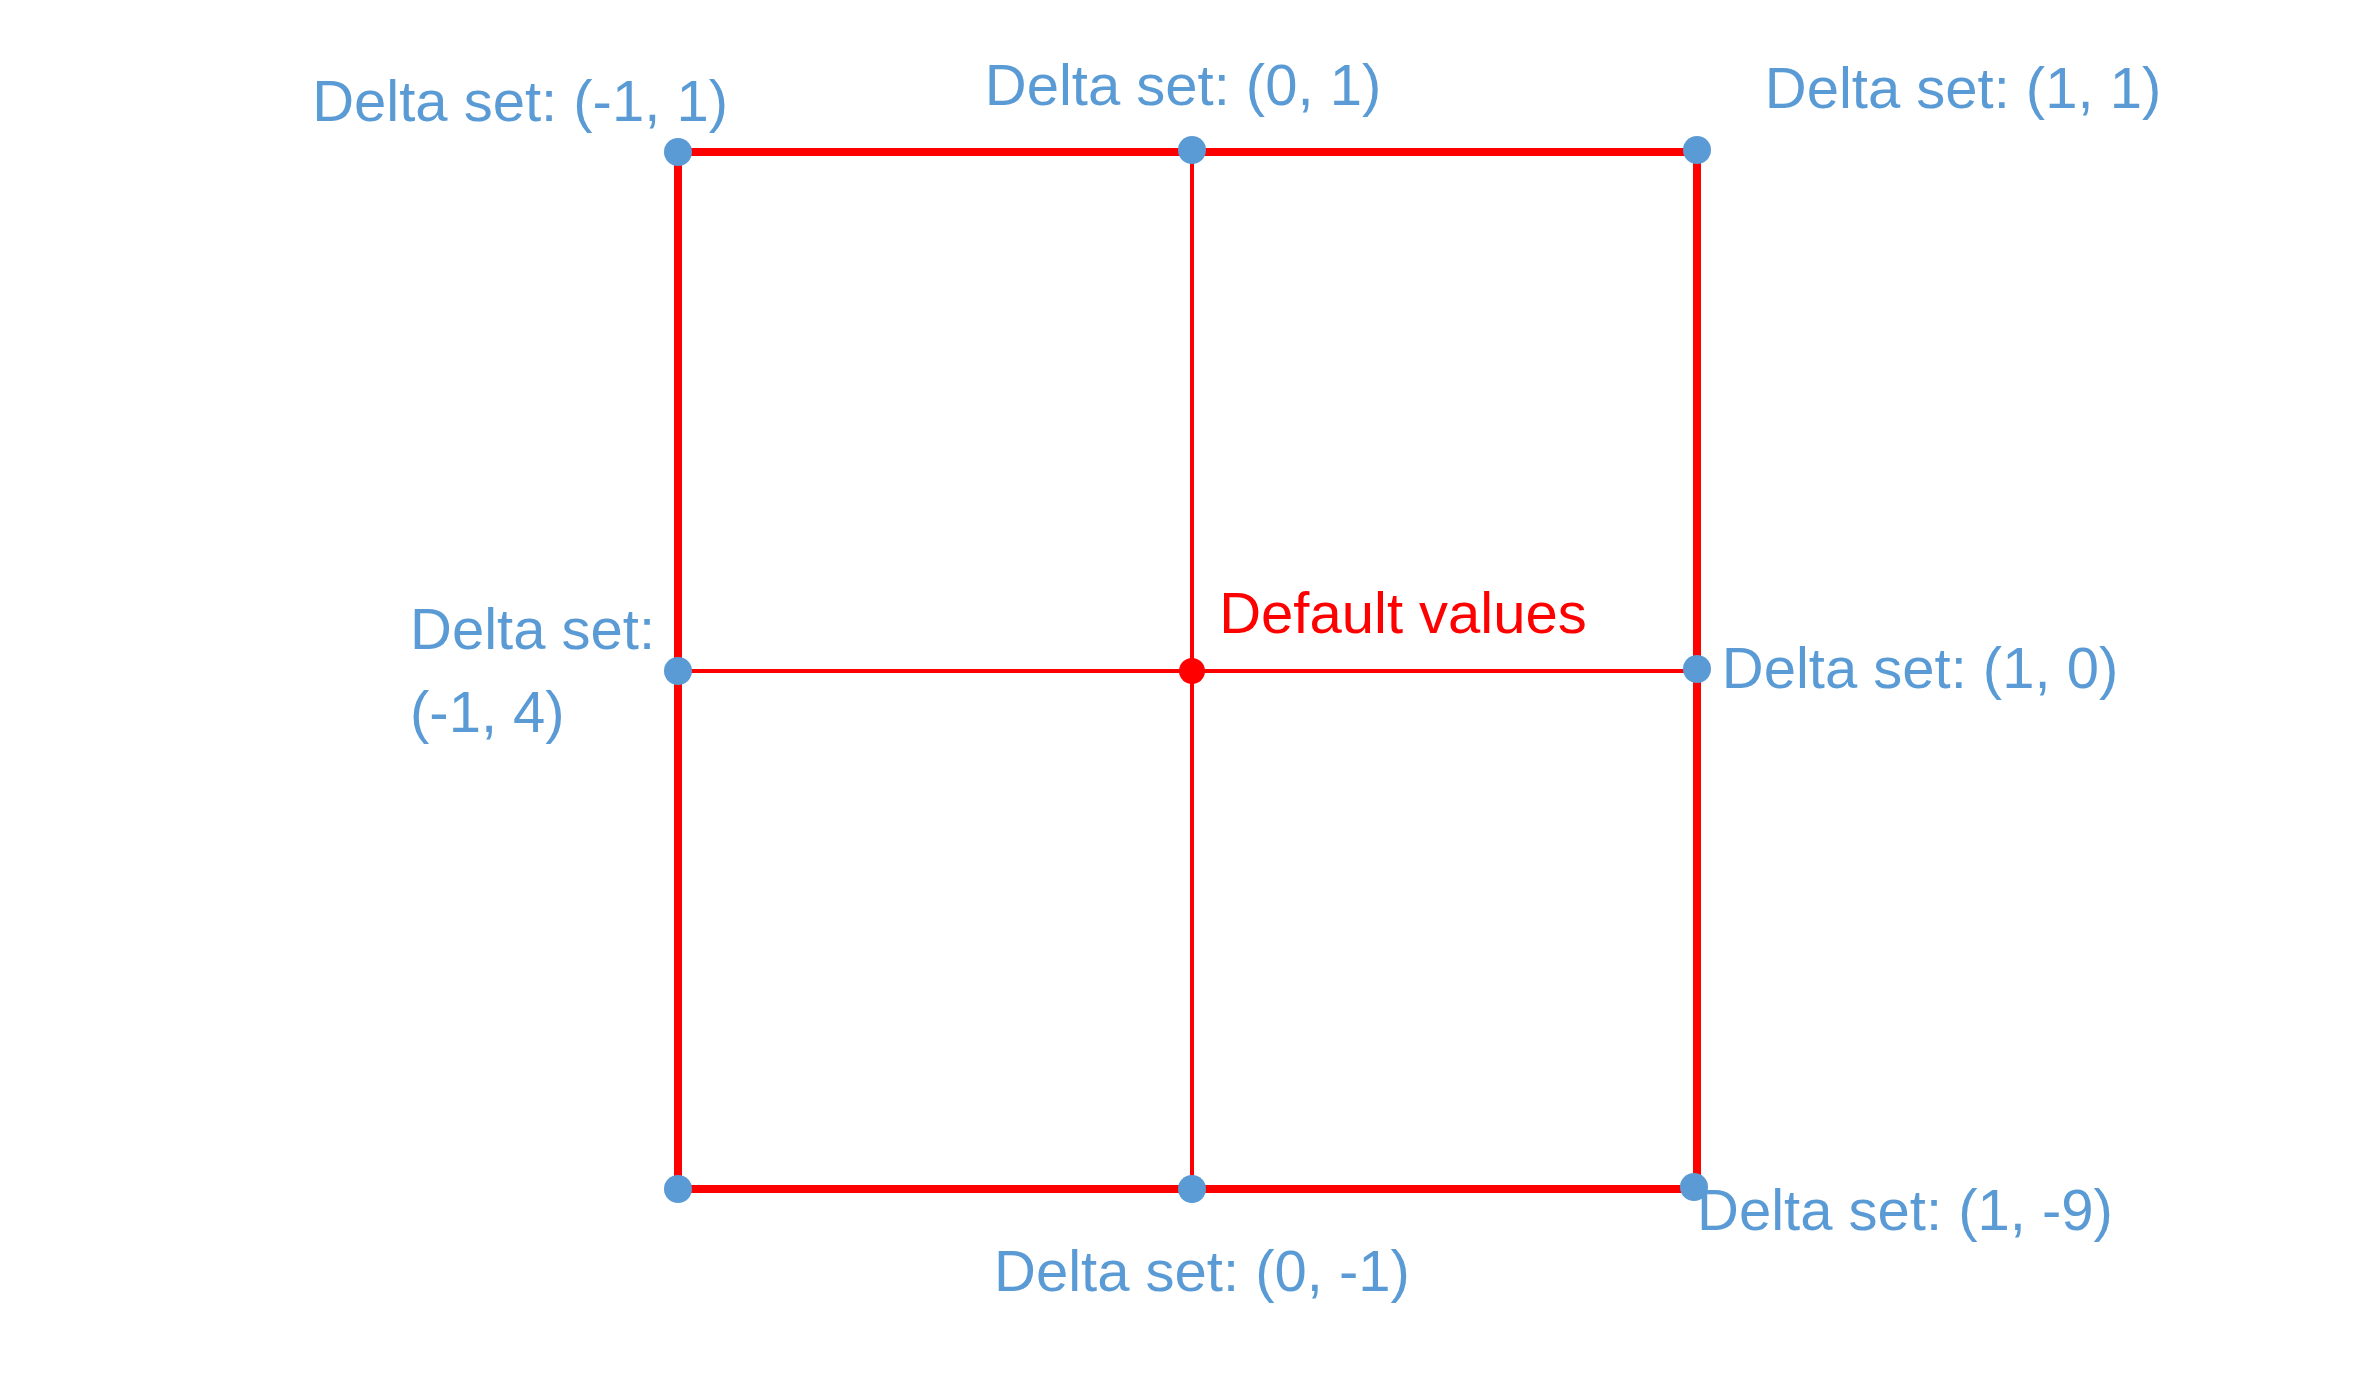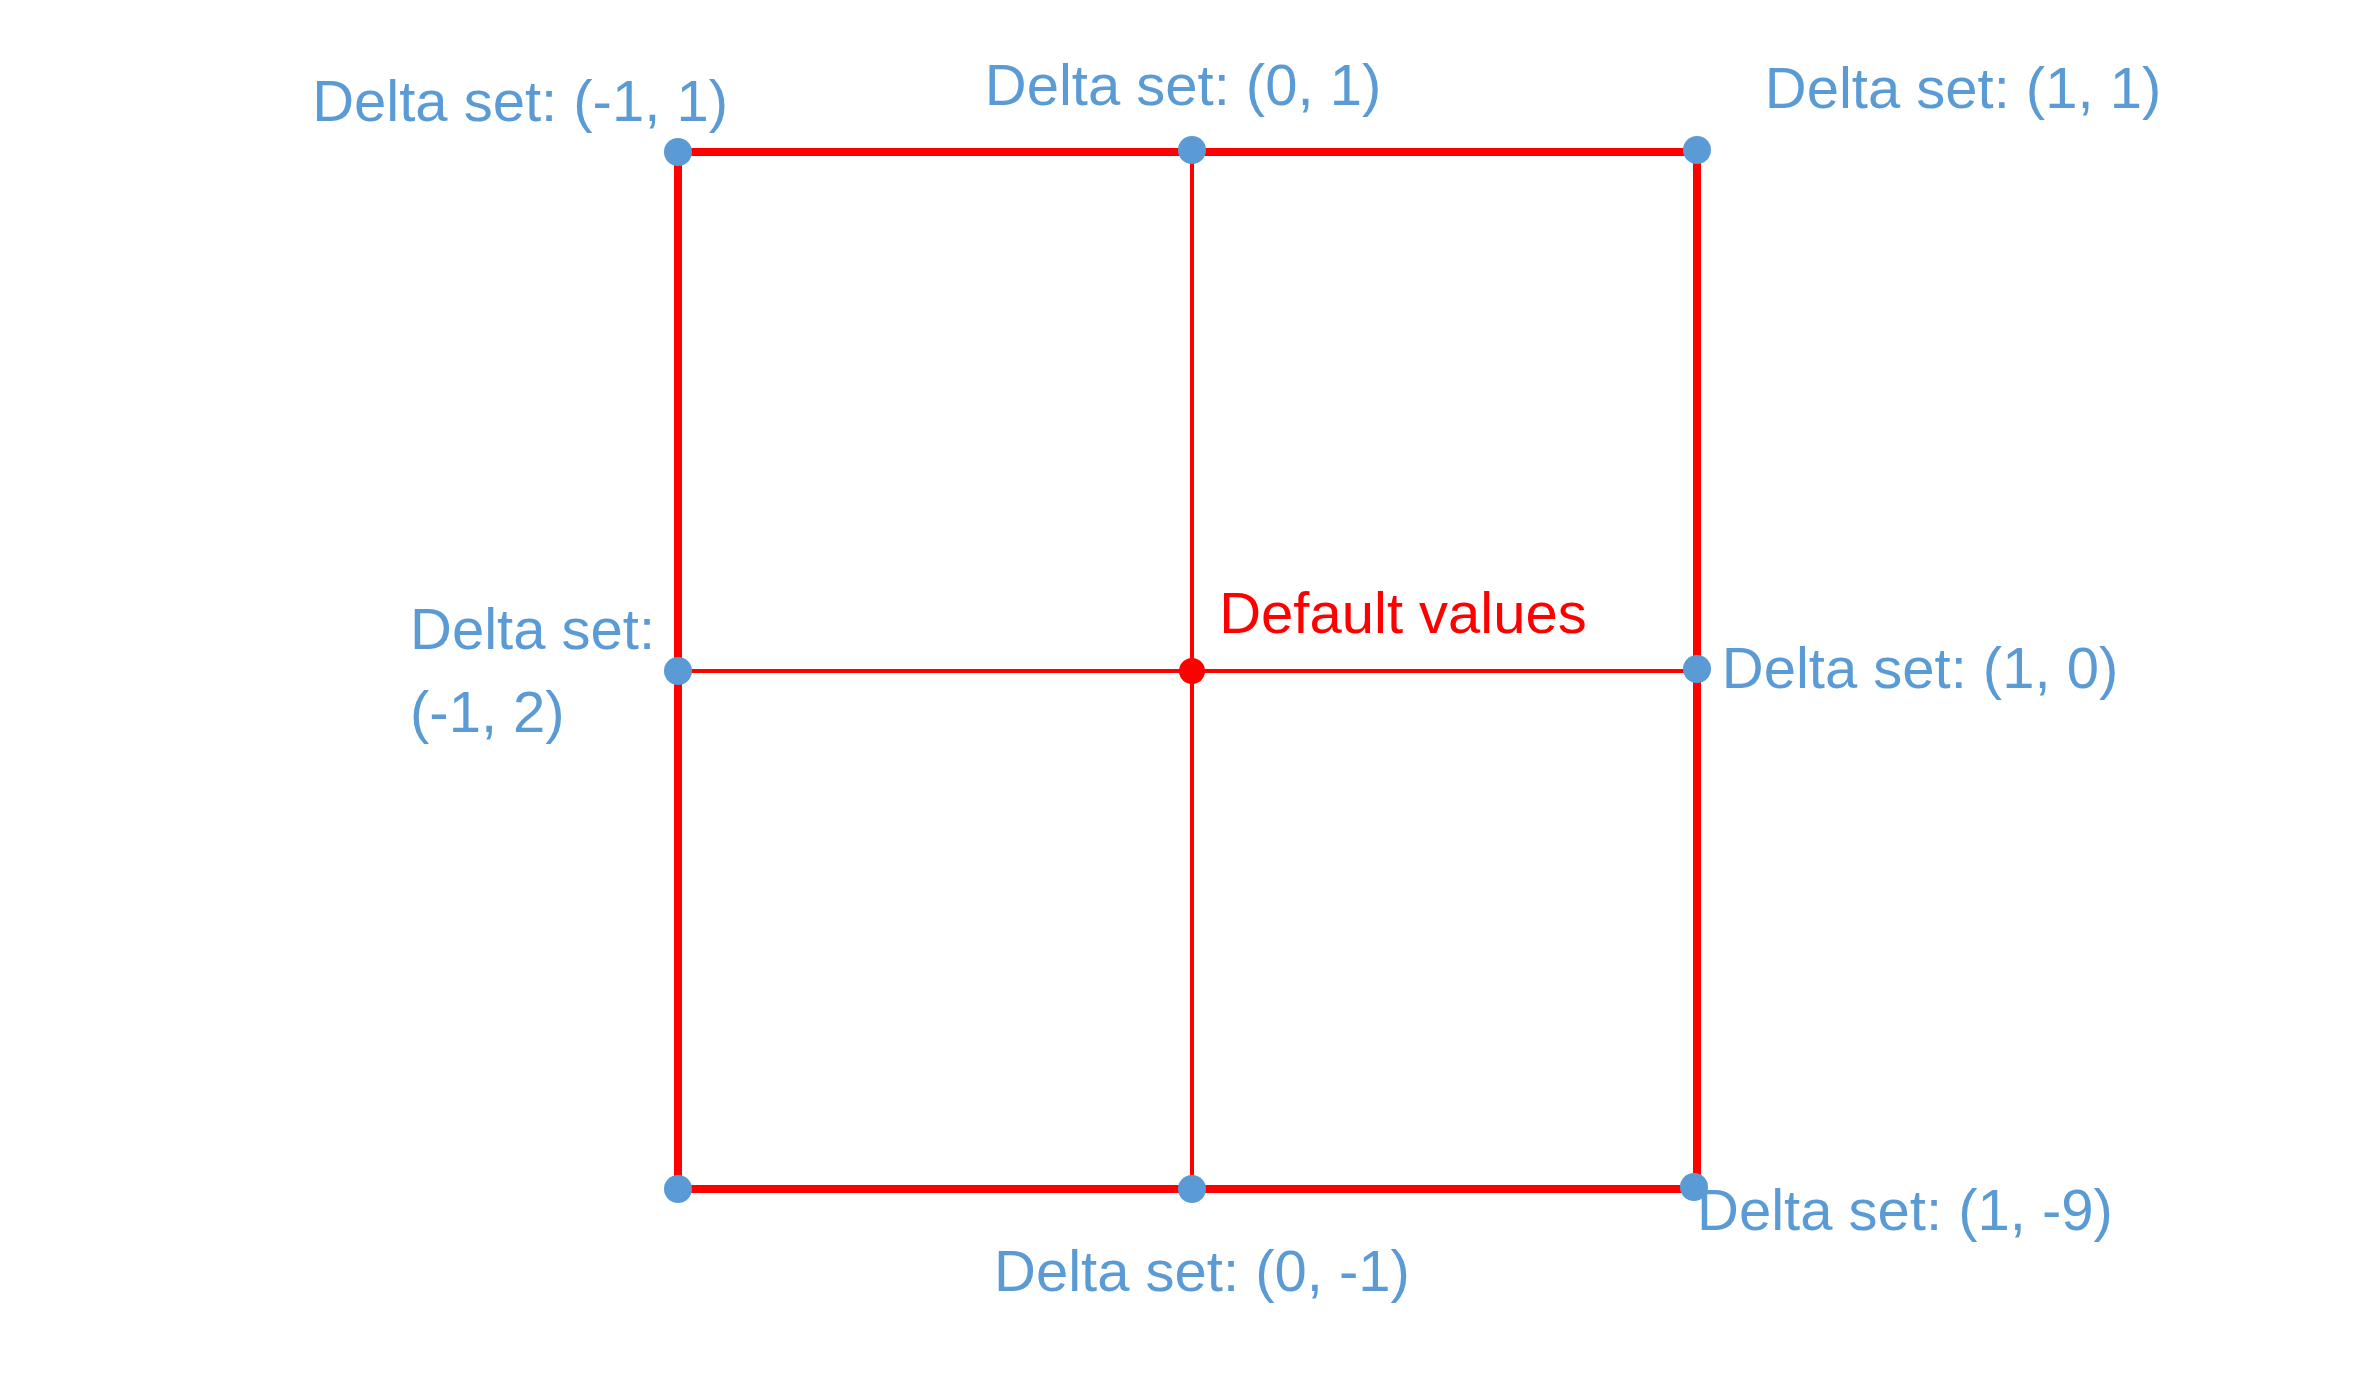--- a/index.html
+++ b/index.html
@@ -105,21 +105,21 @@
   </svg>
 
   <div class="label lbl-top-left">Delta set: (-1, 1)</div>
 
   <div class="label lbl-top-center">Delta set: (0, 1)</div>
 
   <div class="label lbl-top-right">Delta set: (1, 1)</div>
 
   <div class="label lbl-middle-left">
     <div>Delta set:</div>
-    <div>(-1, 2)</div>
+    <div>(-1, 4)</div>
   </div>
 
   <div class="label lbl-center">Default values</div>
 
   <div class="label lbl-middle-right">Delta set: (1, 0)</div>
 
 
   <div class="label lbl-bottom-center">Delta set: (0, -1)</div>
 
   <div class="label lbl-bottom-right">Delta set: (1, -9)</div>

